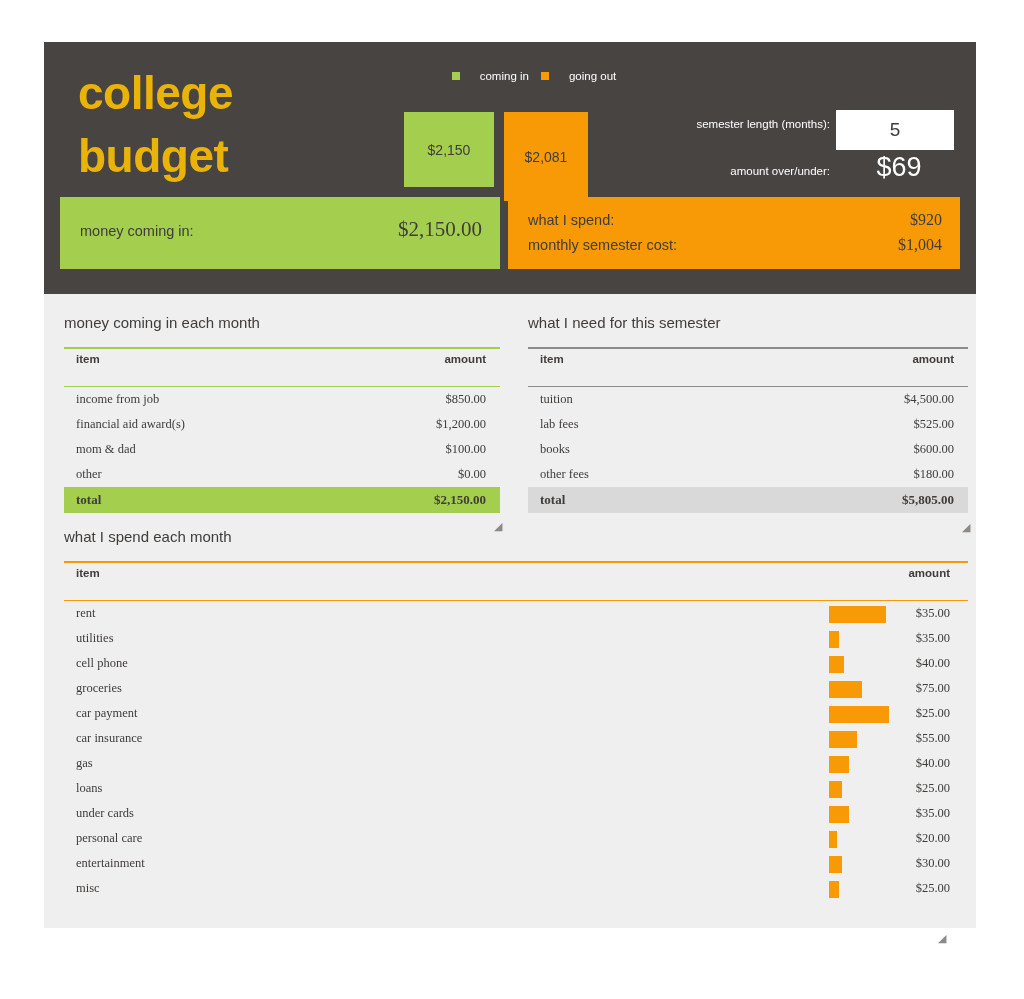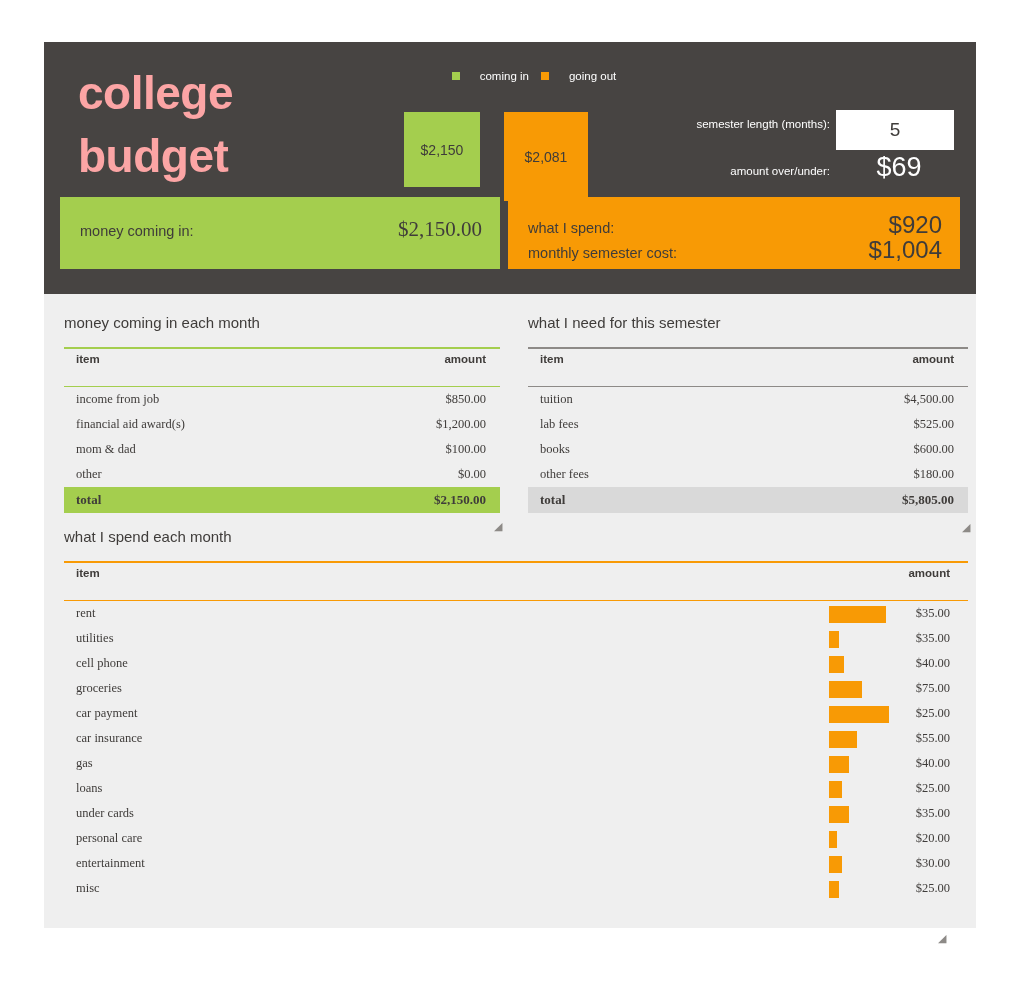--- a/index.html
+++ b/index.html
@@ -17,21 +17,21 @@
   }
   
   .header {
     position: absolute; left: 0; top: 0;
     width: 932px; height: 252px;
     background: #474442;
   }
   .title {
     position: absolute; left: 34px; top: 20px;
     width: 330px;
-    color: #fca5a5;
+    color: #eab308;
     font-size: 46px;
     font-weight: bold;
     line-height: 1.36;
     letter-spacing: -0.5px;
   }
   .legend {
     position: absolute; left: 380px; top: 28px;
     width: 220px;
     font-size: 11.5px;
     color: #ffffff;
@@ -46,21 +46,21 @@
 
   .kpi {
     position: absolute;
     display: flex;
     align-items: center;
     justify-content: center;
     font-size: 14px;
     color: #3f3c3a;
   }
   .kpi-in {
-    left: 360px; top: 70px; width: 76px; height: 75px;
+    left: 360px; top: 70px; width: 90px; height: 75px;
     background: #a4ce4e;
   }
   .kpi-out {
     left: 460px; top: 70px; width: 84px; height: 89px;
     background: #f89a05;
   }
   .kpi-in span, .kpi-out span { display: block; }
 
   .semester-row {
     position: absolute; left: 560px; top: 68px;
@@ -112,21 +112,21 @@
     font-size: 21px; color: #3f3c3a;
     font-family: "Liberation Serif", serif;
   }
   .band-out .row {
     position: absolute; left: 20px; right: 18px;
     display: flex; justify-content: space-between; align-items: baseline;
   }
   .band-out .row1 { top: 14px; }
   .band-out .row2 { top: 39px; }
   .band-out .lbl { font-size: 14.5px; color: #3f3c3a; }
-  .band-out .val { font-size: 24px; color: #3f3c3a; font-family: Liberation Sans, sans-serif; }
+  .band-out .val { font-size: 16px; color: #3f3c3a; font-family: Liberation Serif, serif; }
 
   
   .table-block { position: absolute; }
   .tbl-title {
     font-size: 15px;
     color: #3f3c3a;
     padding-bottom: 16px;
   }
   .tbl {
     width: 100%;

